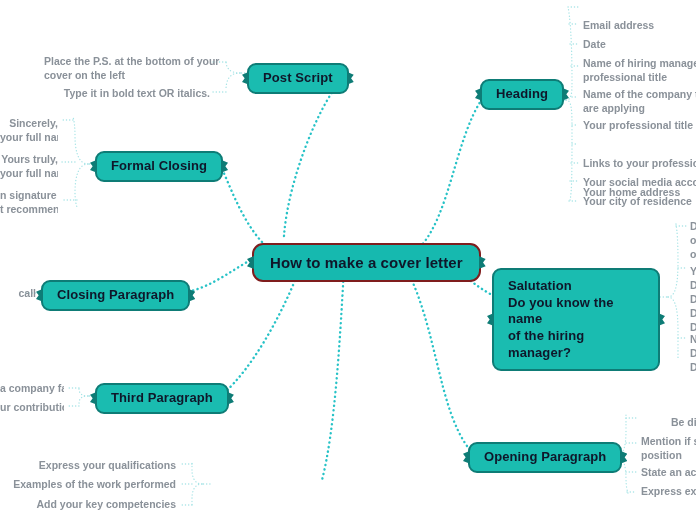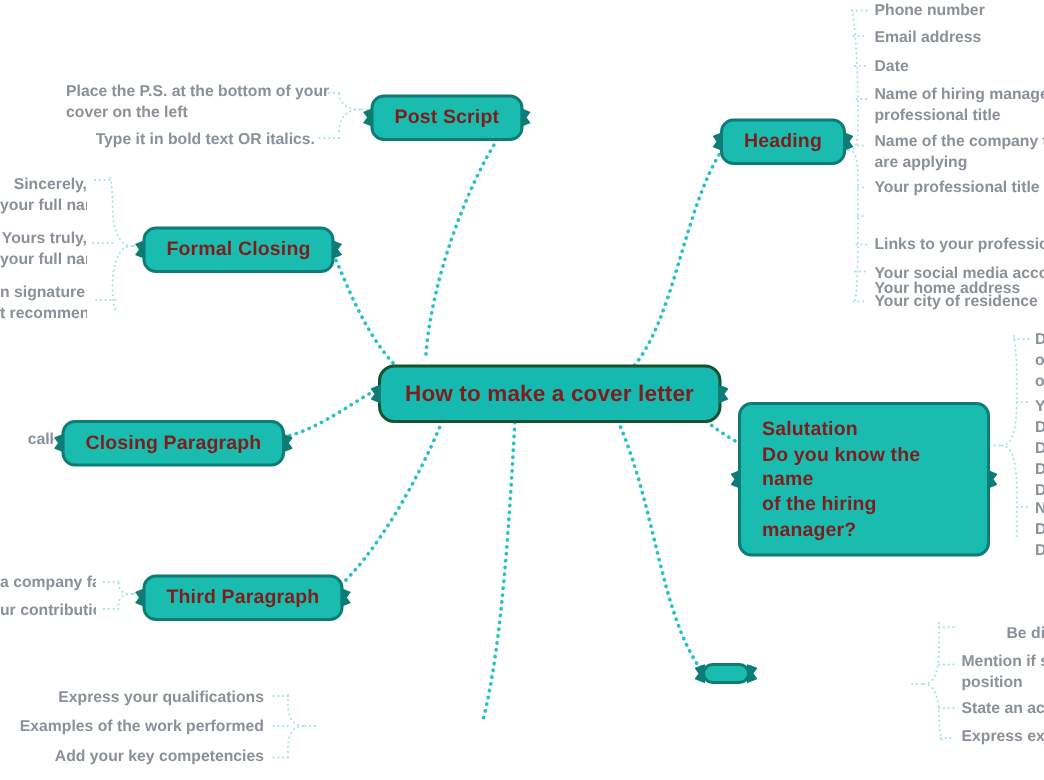--- a/index.html
+++ b/index.html
@@ -11,41 +11,41 @@
   #canvas{position:absolute;inset:0;width:696px;height:520px;}
   svg.links{position:absolute;left:0;top:0;width:696px;height:520px;pointer-events:none;}
 
   
   .node{
     position:absolute;
     background:#1ABCB0;
     border:2px solid #0E7C76;
     border-radius:9px;
     box-sizing:border-box;
-    color:#7f1d1d;
+    color:#0f172a;
     font-weight:bold;
     display:flex;align-items:center;
     padding:5px 14px;
     white-space:nowrap;
     letter-spacing:.1px;
   }
   .node .ttl{line-height:1.28;}
   .node.multi{white-space:normal;align-items:flex-end;}
   .node.multi .ttl{white-space:normal;}
 
   
   .nub-l,.nub-r{
     position:absolute;top:50%;width:7px;height:13px;margin-top:-6.5px;
     background:#0E7C76;
   }
   .nub-l{left:-7px;clip-path:polygon(100% 0,100% 100%,0 78%,38% 50%,0 22%);}
   .nub-r{right:-7px;clip-path:polygon(0 0,0 100%,100% 78%,62% 50%,100% 22%);}
 
   .root{
-    background:#16B9AF;border:2px solid #14532d;border-radius:11px;
+    background:#16B9AF;border:2px solid #7f1d1d;border-radius:11px;
     font-size:15px;padding:8px 16px;
   }
 
   
   .leaf{
     position:absolute;
     color:#8A9199;
     font-size:10.5px;
     line-height:1.33;
     font-weight:bold;
@@ -145,21 +145,20 @@
     <span class="nub-r"></span>
     <span class="ttl">How to make a cover letter</span>
   </div>
 
   <div class="node" style="left:480px;top:79px;font-size:13px;">
     <span class="nub-l"></span>
     <span class="nub-r"></span>
     <span class="ttl">Heading</span>
   </div>
 
-  <div class="leaf r clip" style="left:583px;top:1px;width:113px;">Phone number</div>
   <div class="leaf r clip" style="left:583px;top:19px;width:113px;">Email address</div>
   <div class="leaf r clip" style="left:583px;top:38px;width:113px;">Date</div>
   <div class="leaf r" style="left:583px;top:57px;width:113px;white-space:pre;overflow:hidden;">Name of hiring manager
 professional title</div>
   <div class="leaf r" style="left:583px;top:88px;width:113px;white-space:pre;overflow:hidden;">Name of the company to
 are applying</div>
   <div class="leaf r clip" style="left:583px;top:119px;width:113px;">Your professional title</div>
   <div class="leaf r clip" style="left:583px;top:138px;width:113px;margin-top:48px;">Your home address</div>
   <div class="leaf r clip" style="left:583px;top:157px;width:113px;">Links to your professiona</div>
   <div class="leaf r clip" style="left:583px;top:176px;width:113px;">Your social media accoun</div>
@@ -181,20 +180,21 @@
 D
 D
 D</div>
   <div class="leaf r" style="left:690px;top:333px;width:6px;white-space:pre;overflow:hidden;">N
 D
 D</div>
 
   <div class="node" style="left:468px;top:442px;font-size:13px;">
     <span class="nub-l"></span>
     <span class="nub-r"></span>
+    <span class="ttl">Opening Paragraph</span>
   </div>
 
   <div class="leaf r clip" style="left:641px;top:416px;width:55px;margin-left:30px;">Be direct</div>
   <div class="leaf r" style="left:641px;top:435px;width:55px;white-space:pre;overflow:hidden;">Mention if s​o
 position</div>
   <div class="leaf r clip" style="left:641px;top:466px;width:55px;">State an acc</div>
   <div class="leaf r clip" style="left:641px;top:485px;width:55px;">Express exci</div>
 
 
   <div class="leaf l clip" style="left:0px;top:459px;width:176px;">Express your qualifications</div>

